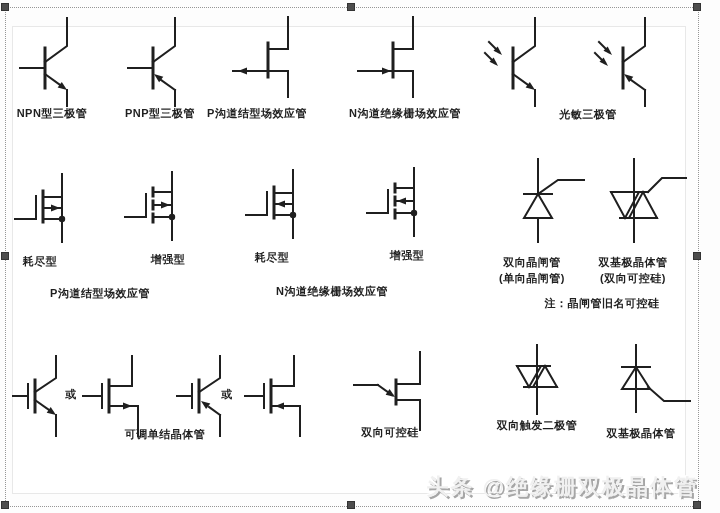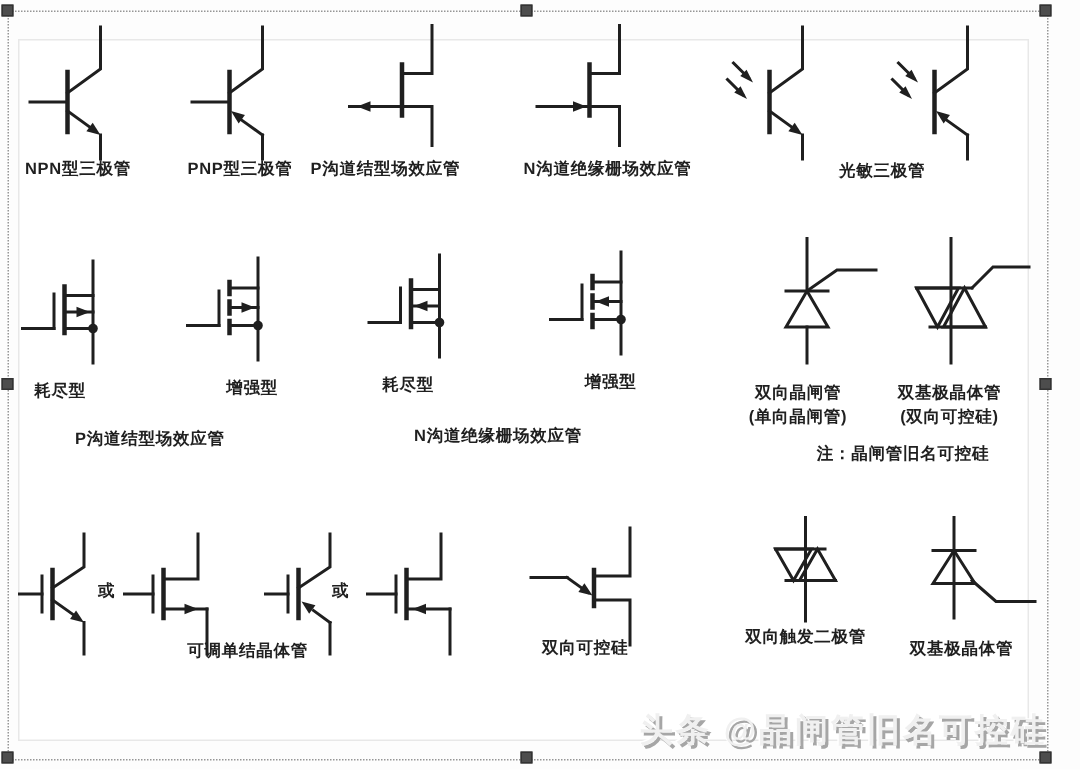--- a/index.html
+++ b/index.html
@@ -297,21 +297,21 @@
     <path d="M30,23 L16,45 L44,45 Z"></path>
     <polyline points="42,43 58,57 84,57"></polyline>
   </svg>
 </div>
 
 <div class="lbl" style="left:165px;top:428px">可调单结晶体管</div>
 <div class="lbl" style="left:390px;top:426px">双向可控硅</div>
 <div class="lbl" style="left:537px;top:419px">双向触发二极管</div>
 <div class="lbl" style="left:641px;top:427px">双基极晶体管</div>
 
-<div class="watermark">头条 @晶闸管旧名可控硅</div>
+<div class="watermark">头条 @绝缘栅双极晶体管</div>
 
 <div class="marquee"></div>
 <div class="handle" style="left:1px;top:3px"></div>
 <div class="handle" style="left:347px;top:3px"></div>
 <div class="handle" style="left:693px;top:3px"></div>
 <div class="handle" style="left:1px;top:252px"></div>
 <div class="handle" style="left:693px;top:252px"></div>
 <div class="handle" style="left:1px;top:501px"></div>
 <div class="handle" style="left:347px;top:501px"></div>
 <div class="handle" style="left:693px;top:501px"></div>

